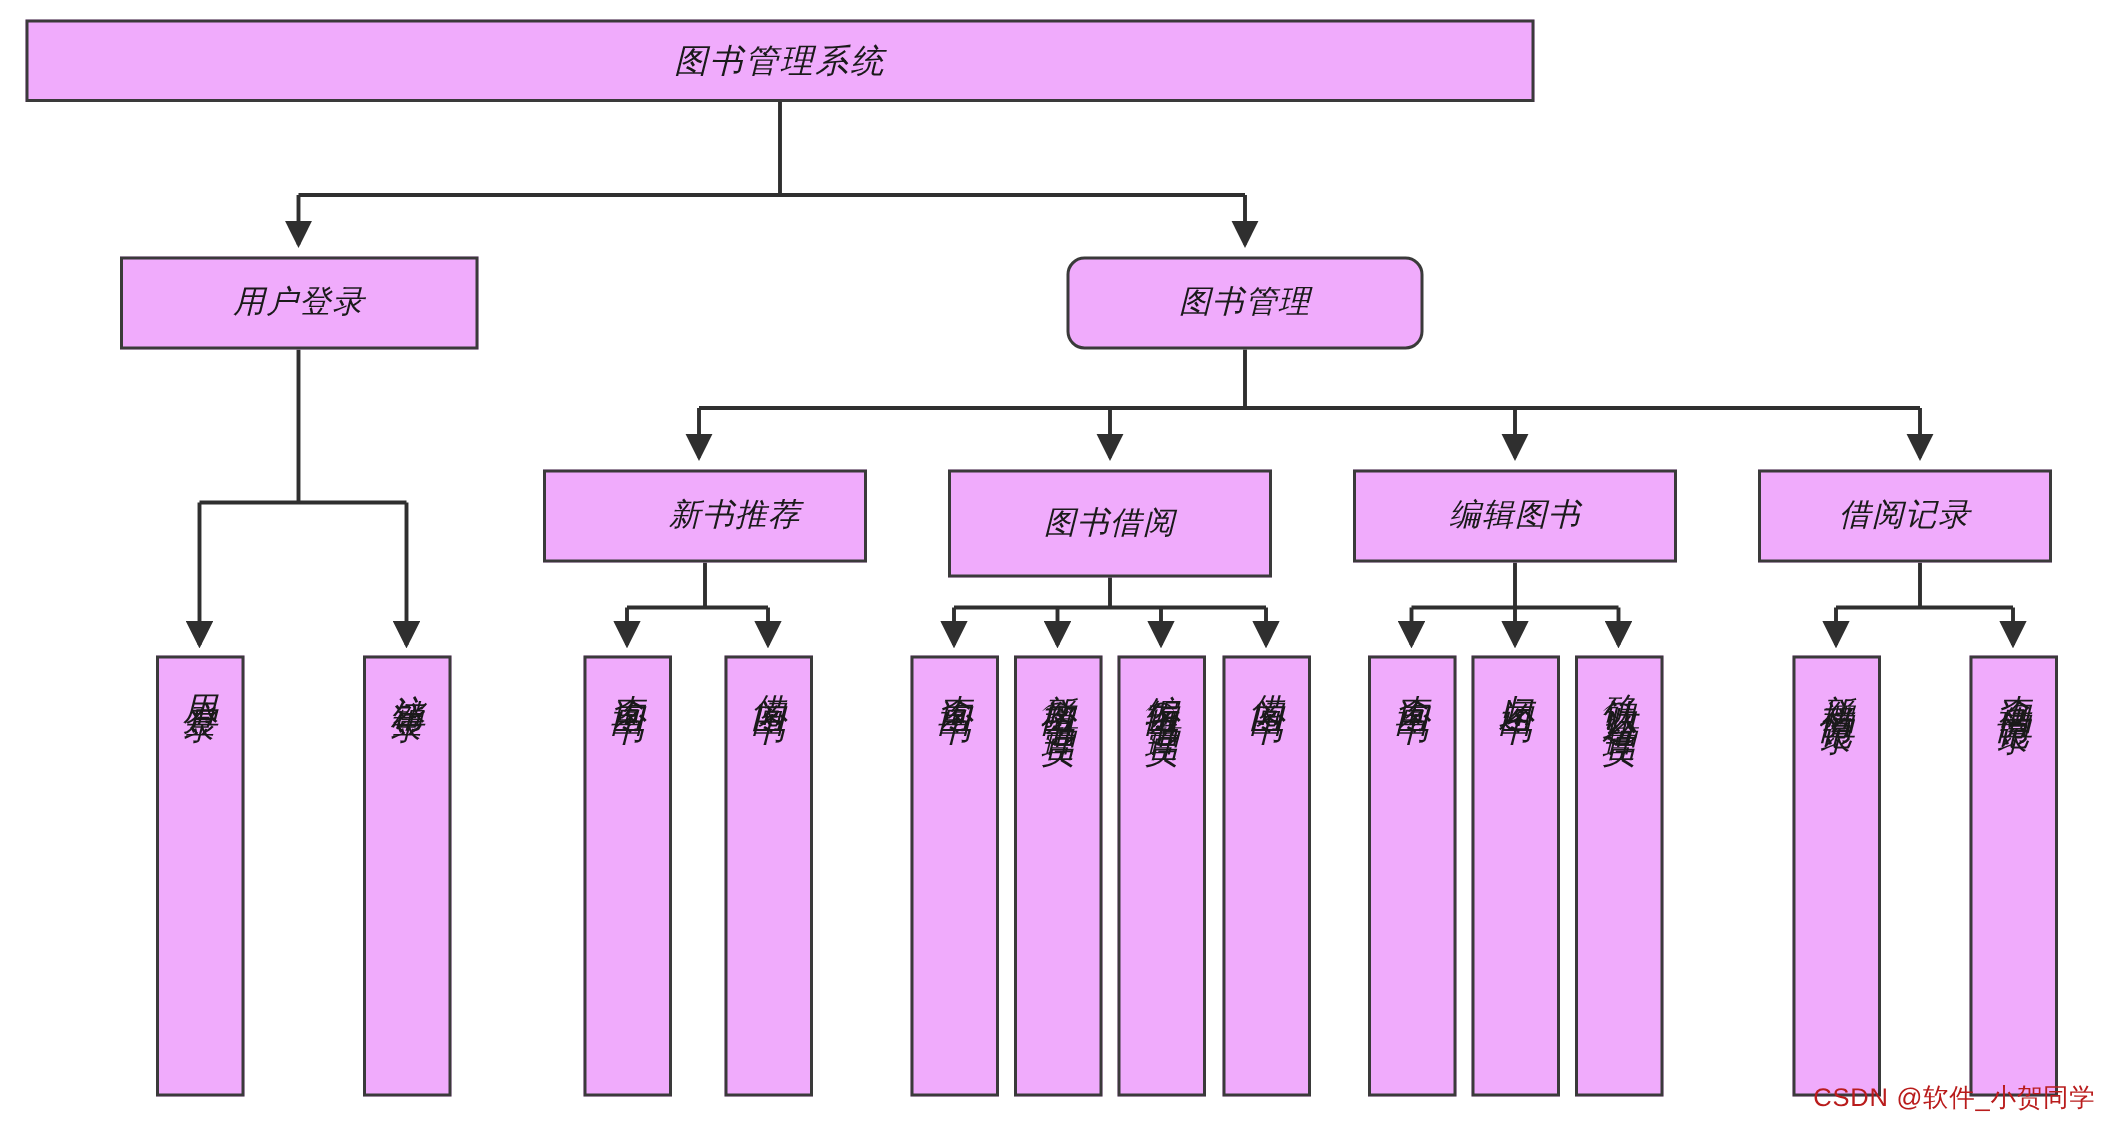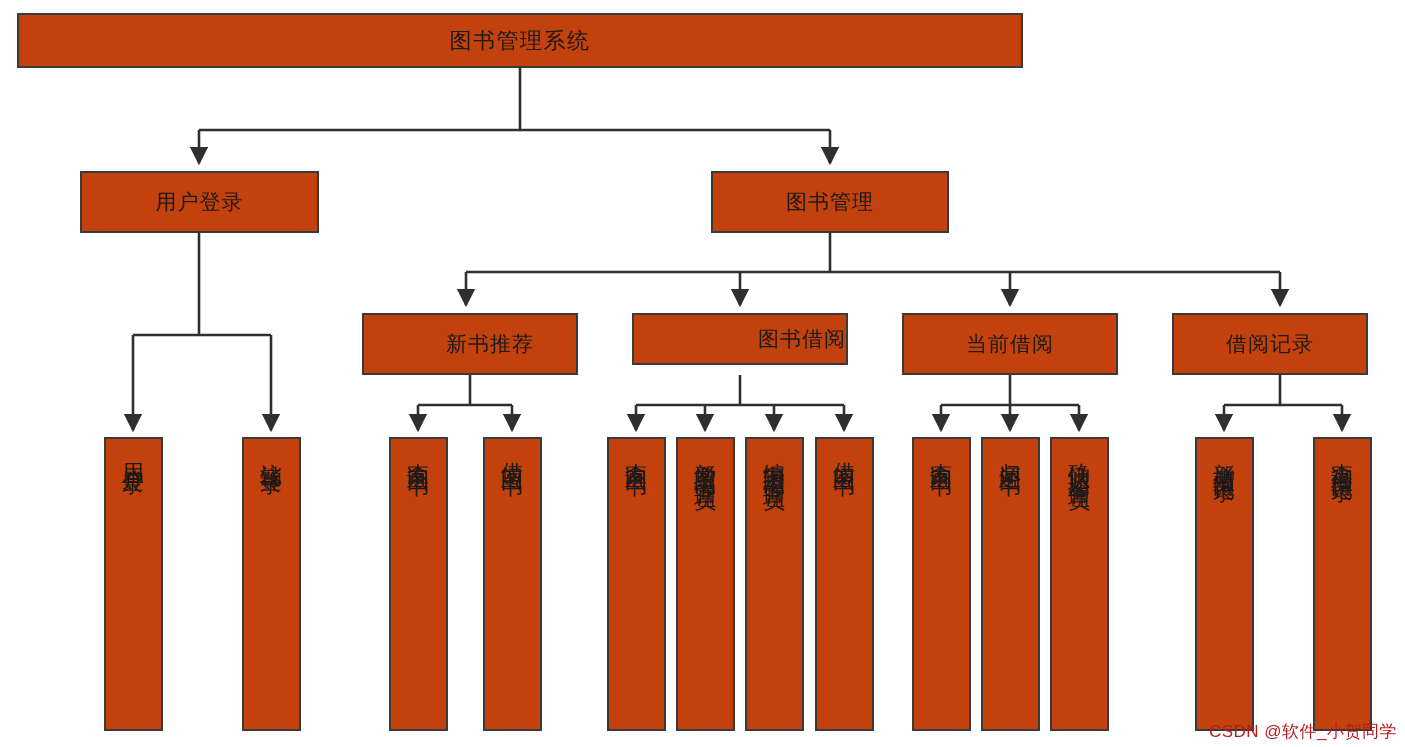--- a/index.html
+++ b/index.html
@@ -8,27 +8,28 @@
     width:1405px;height:747px;
     overflow:hidden;
     position:relative;
   }
   #stage{position:relative;width:1405px;height:747px;background:#fff;}
   svg#wires{position:absolute;left:0;top:0;width:1405px;height:747px;pointer-events:none;}
 
   .node{
     position:absolute;
     box-sizing:border-box;
-    background:#c2410c;
+    background:#f0abfc;
     border:2px solid #3a3a3a;
     display:flex;
     align-items:center;
     justify-content:center;
     color:#1a1a1a;
     z-index:2;
+    font-style:italic;
   }
   .node .lbl{
     display:block;
     text-align:center;
     line-height:1.18;
     white-space:nowrap;
   }
   
   .node.h .lbl{font-size:21px;letter-spacing:1px;}
   .node.root .lbl{font-size:22px;letter-spacing:1.5px;}
@@ -113,32 +114,32 @@
     </g>
   </svg>
 
   <div class="node h root" style="left:17px;top:13px;width:1006px;height:55px;">
     <span class="lbl">图书管理系统</span>
   </div>
 
   <div class="node h" style="left:80px;top:171px;width:239px;height:62px;">
     <span class="lbl">用户登录</span>
   </div>
-  <div class="node h" style="left:711px;top:171px;width:238px;height:62px;">
+  <div class="node h" style="left:711px;top:171px;width:238px;height:62px;border-radius:12px;">
     <span class="lbl">图书管理</span>
   </div>
 
   <div class="node h" style="left:362px;top:313px;width:216px;height:62px;padding-left:40px;">
     <span class="lbl">新书推荐</span>
   </div>
-  <div class="node h" style="left:632px;top:313px;width:216px;height:52px;justify-content:flex-end;">
+  <div class="node h" style="left:632px;top:313px;width:216px;height:72px;">
     <span class="lbl">图书借阅</span>
   </div>
   <div class="node h" style="left:902px;top:313px;width:216px;height:62px;">
-    <span class="lbl">当前借阅</span>
+    <span class="lbl">编辑图书</span>
   </div>
   <div class="node h" style="left:1172px;top:313px;width:196px;height:62px;">
     <span class="lbl">借阅记录</span>
   </div>
 
   <div class="node v" style="left:104px;top:437px;width:59px;height:294px;">
     <span class="lbl">用户登录</span>
   </div>
   <div class="node v" style="left:242px;top:437px;width:59px;height:294px;">
     <span class="lbl">注销登录</span>

